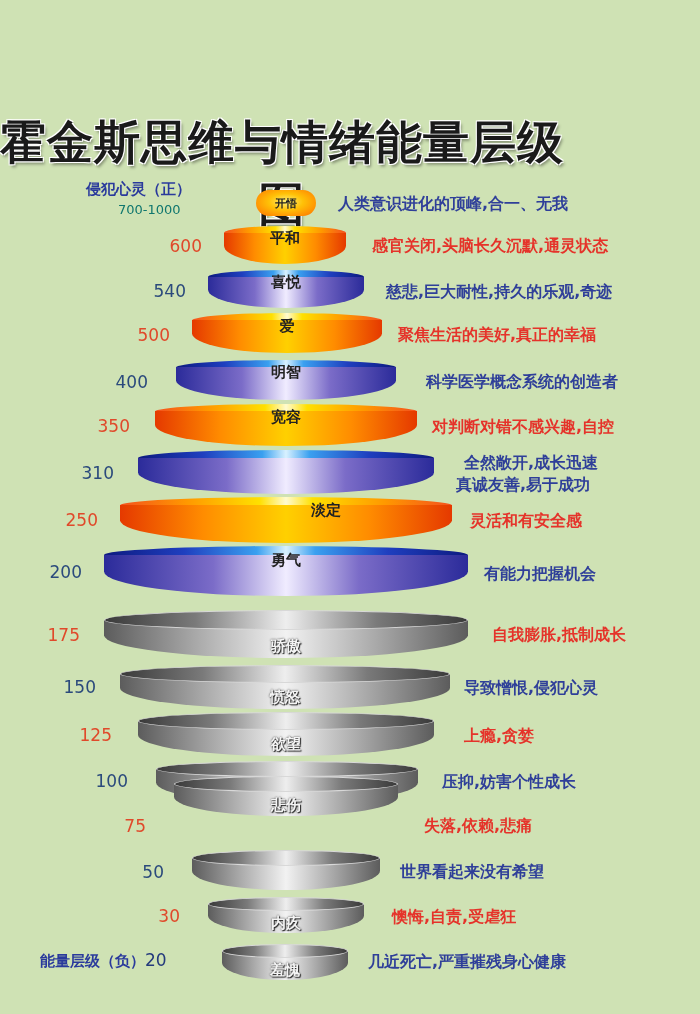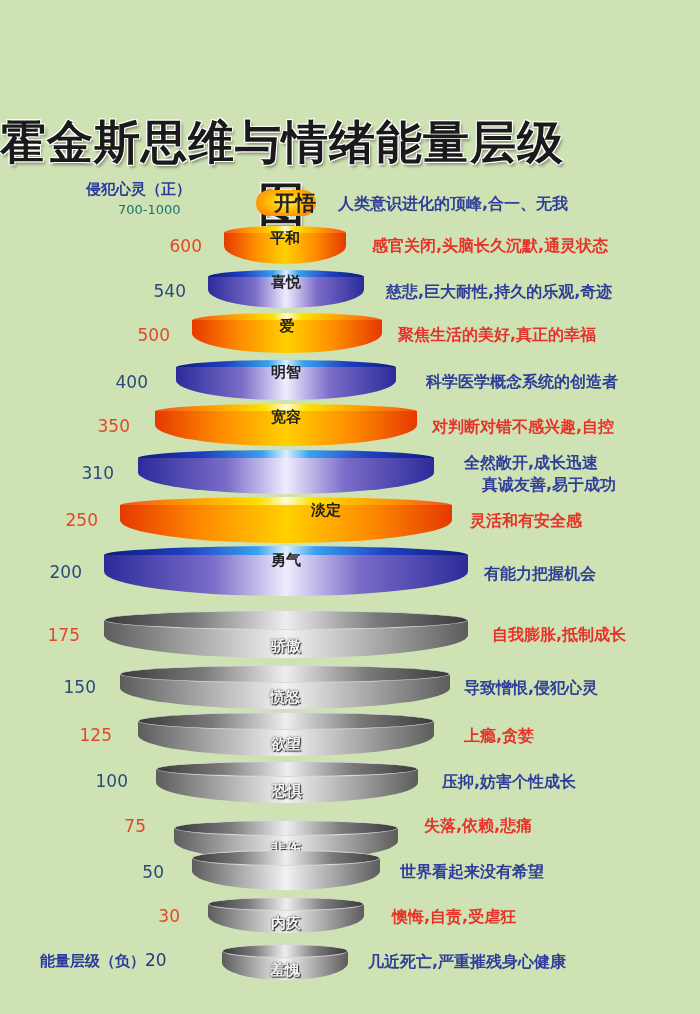--- a/index.html
+++ b/index.html
@@ -26,22 +26,22 @@
   .neg-level { color:#243a7c; font-size:17px; font-weight:normal; }
   .level-num {
     position:absolute; font-size:17px; text-align:right; width:60px;
   }
   .num-red { color:#e0492a; }
   .num-blue { color:#2b4a7c; }
 
   .pill {
     position:absolute; left:256px; top:190px; width:60px; height:26px; border-radius:14px;
     background:radial-gradient(ellipse at 50% 45%, #fff176 0%, #ffc107 40%, #ff6f00 100%);
-    display:flex; align-items:center; justify-content:flex-end;
-    font-size:21px; font-weight:bold; color:#222;
+    display:flex; align-items:center; justify-content:center;
+    font-size:11px; font-weight:bold; color:#222;
   }
   .disc { position:absolute; }
   .disc .top {
     position:absolute; left:0; top:0; width:100%; border-radius:50%;
   }
   .disc .side {
     position:absolute; left:0; width:100%;
   }
   .disc .lbl {
     position:absolute; left:0; width:100%; text-align:center; font-size:15px; font-weight:bold;
@@ -117,21 +117,21 @@
   <div class="lbl" style="top:4px;">宽容</div>
 </div>
 <div class="desc desc-red" style="left:432px;top:416px;">对判断对错不感兴趣,自控</div>
 
 <div class="level-num num-blue" style="left:54px;top:463px;">310</div>
 <div class="disc blue" style="left:138px;top:450px;width:296px;height:44px;">
   <div class="top" style="height:16px;"></div>
   <div class="side" style="top:8px;height:36px;"></div>
 </div>
 <div class="desc desc-blue" style="left:464px;top:452px;">全然敞开,成长迅速</div>
-<div class="desc desc-blue" style="left:482px;top:474px;">真诚友善,易于成功</div>
+<div class="desc desc-blue" style="left:456px;top:474px;">真诚友善,易于成功</div>
 
 <div class="level-num num-red" style="left:38px;top:510px;">250</div>
 <div class="disc orange" style="left:120px;top:497px;width:332px;height:46px;">
   <div class="top" style="height:17px;"></div>
   <div class="side" style="top:8px;height:38px;"></div>
   <div class="lbl" style="top:4px;margin-left:40px;">淡定</div>
 </div>
 <div class="desc desc-red" style="left:470px;top:510px;">灵活和有安全感</div>
 
 <div class="level-num num-blue" style="left:22px;top:562px;">200</div>
@@ -168,21 +168,21 @@
 
 <div class="level-num num-blue" style="left:68px;top:771px;">100</div>
 <div class="disc gray" style="left:156px;top:761px;width:262px;height:42px;">
   <div class="side" style="top:8px;height:34px;"></div>
   <div class="top" style="height:16px;"></div>
   <div class="lbl" style="top:21px;">恐惧</div>
 </div>
 <div class="desc desc-blue" style="left:442px;top:771px;">压抑,妨害个性成长</div>
 
 <div class="level-num num-red" style="left:86px;top:816px;">75</div>
-<div class="disc gray" style="left:174px;top:776px;width:224px;height:40px;margin-top:44px;">
+<div class="disc gray" style="left:174px;top:776px;width:224px;height:40px;">
   <div class="side" style="top:8px;height:32px;"></div>
   <div class="top" style="height:16px;"></div>
   <div class="lbl" style="top:20px;">悲伤</div>
 </div>
 <div class="desc desc-red" style="left:424px;top:815px;">失落,依赖,悲痛</div>
 
 <div class="level-num num-blue" style="left:104px;top:862px;">50</div>
 <div class="disc gray" style="left:192px;top:850px;width:188px;height:40px;">
   <div class="side" style="top:8px;height:32px;"></div>
   <div class="top" style="height:16px;"></div>

